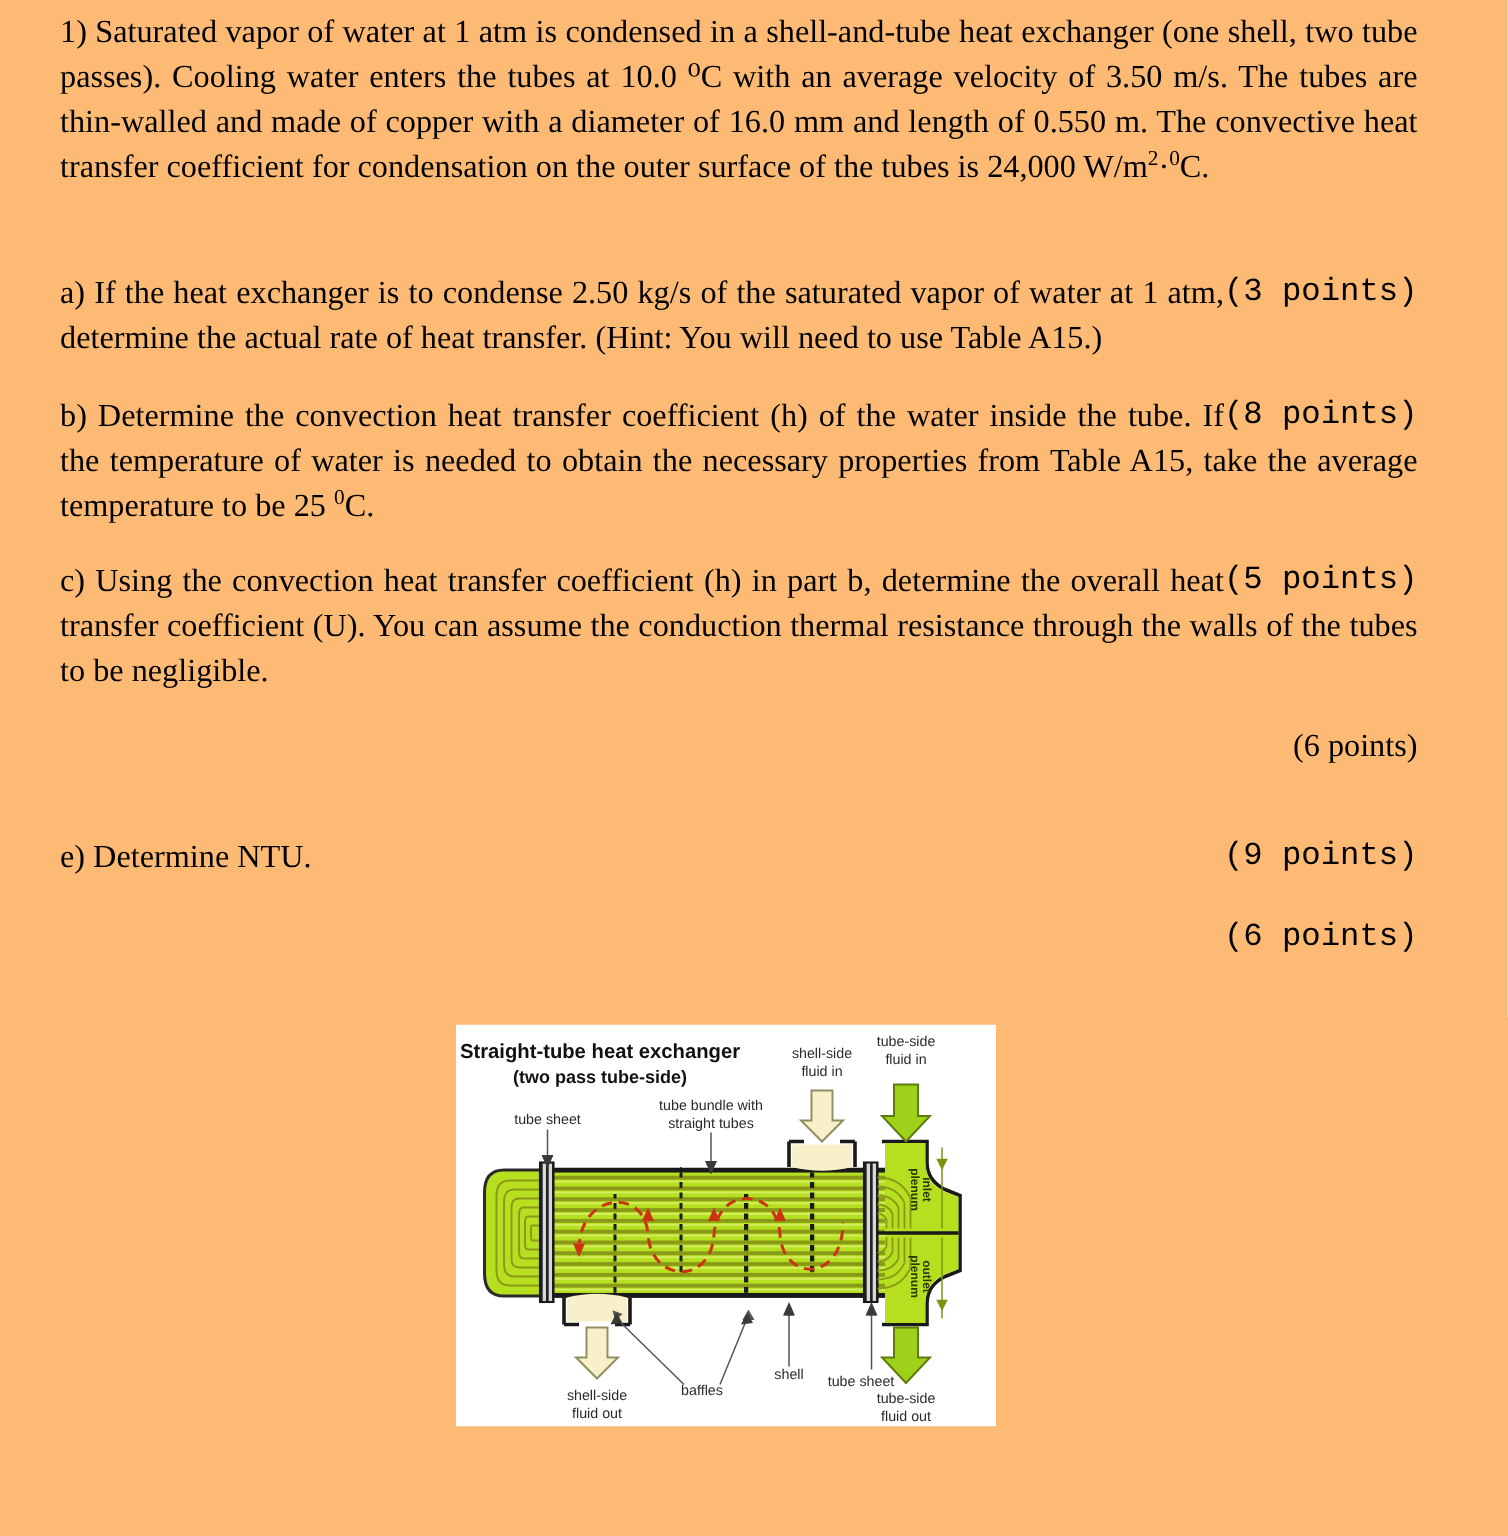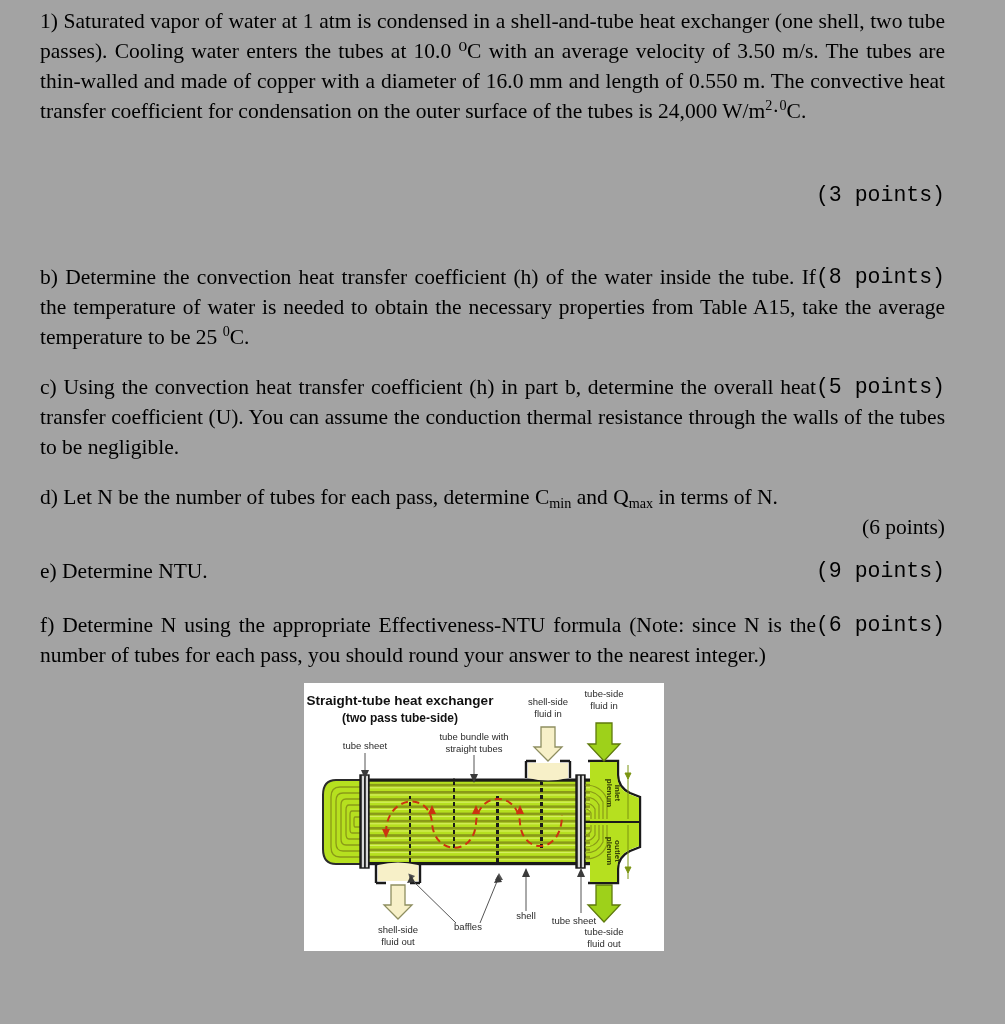--- a/index.html
+++ b/index.html
@@ -15,21 +15,21 @@
     font-family: "Liberation Serif", "DejaVu Serif", serif;
     color: #000000;
     overflow: hidden;
   }
 
   #page {
     position: absolute;
     left: 0; top: 0;
     width: 1005px;
     height: 1024px;
-    background: #a3a3a3;
+    background: #fdba74;
   }
 
   .qblock {
     position: absolute;
     left: 40px;
     width: 905px;
     font-size: 21.5px;
     line-height: 30px;
     text-align: justify;
     text-justify: inter-word;
@@ -64,45 +64,44 @@
 <body>
 
 <div id="page">
 
   <div class="qblock" style="top:6px;">
     <span>1) Saturated vapor of water at 1 atm is condensed in a shell-and-tube heat exchanger (one shell, two tube passes). Cooling water enters the tubes at 10.0 ⁰C with an average velocity of 3.50 m/s. The tubes are thin-walled and made of copper with a diameter of 16.0 mm and length of 0.550 m. The convective heat transfer coefficient for condensation on the outer surface of the tubes is 24,000 W/m</span><sup class="u">2</sup><span>·</span><sup class="u">0</sup><span>C.</span>
   </div>
 
   <div class="qblock" style="top:180px;">
     <span class="pts">(3 points)</span>
+    <span>a) If the heat exchanger is to condense 2.50 kg/s of the saturated vapor of water at 1 atm, determine the actual rate of heat transfer. (Hint: You will need to use Table A15.)</span>
   </div>
 
   <div class="qblock" style="top:262px;">
     <span class="pts">(8 points)</span>
     <span>b) Determine the convection heat transfer coefficient (h) of the water inside the tube. If the temperature of water is needed to obtain the necessary properties from Table A15, take the average temperature to be 25 </span><sup class="u">0</sup><span>C.</span>
   </div>
 
   <div class="qblock" style="top:372px;">
     <span class="pts">(5 points)</span>
     <span>c) Using the convection heat transfer coefficient (h) in part b, determine the overall heat transfer coefficient (U). You can assume the conduction thermal resistance through the walls of the tubes to be negligible.</span>
   </div>
 
   <div class="qblock nojust" style="top:482px;">
-    <div><span>d) Let N be the number of tubes for each pass, determine C</span><sub class="u">min</sub><span> and Q</span><sub class="u">max</sub><span> in terms of N.</span></div>
     <div class="clearline">(6 points)</div>
   </div>
 
   <div class="qblock nojust" style="top:556px;">
     <span class="pts">(9 points)</span>
     <span>e) Determine NTU.</span>
   </div>
 
   <div class="qblock" style="top:610px;">
     <span class="pts">(6 points)</span>
-    <span>f) Determine N using the appropriate Effectiveness-NTU formula (Note: since N is the number of tubes for each pass, you should round your answer to the nearest integer.)</span>
   </div>
 
   <div id="diagram">
     <svg width="360" height="268" viewBox="0 0 360 268" xmlns="http://www.w3.org/2000/svg">
       <defs>
 
         <pattern id="bundleStripes" width="6" height="7.2" patternUnits="userSpaceOnUse">
           <rect width="6" height="7.2" fill="#b6e01f"></rect>
           <rect y="0" width="6" height="2.6" fill="#8a9a18"></rect>
           <rect y="3.4" width="6" height="1.1" fill="#d9ef6a"></rect>

